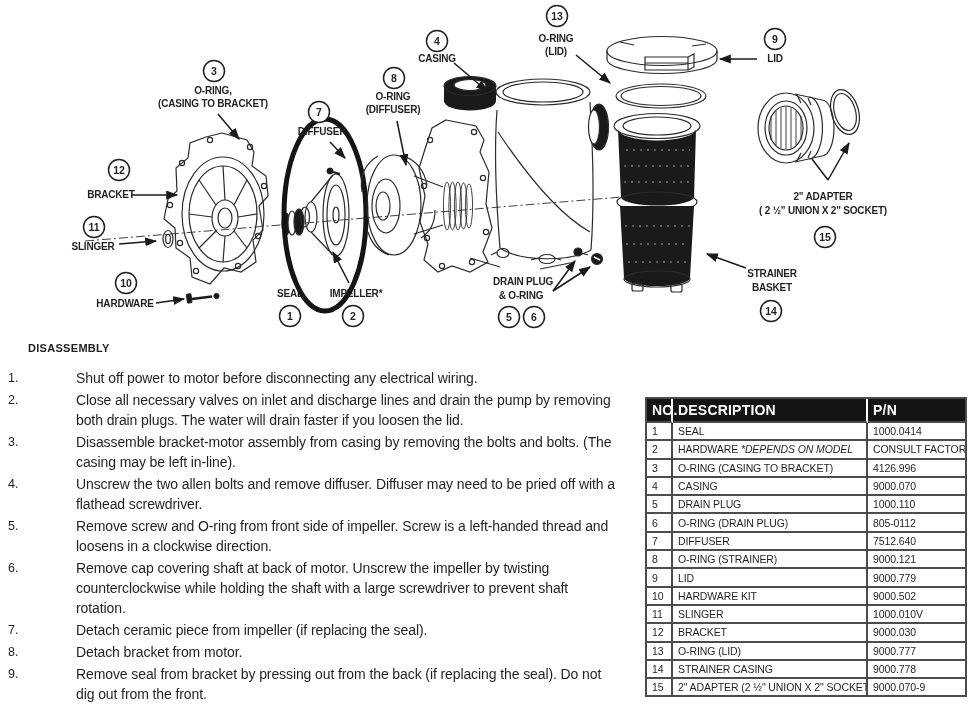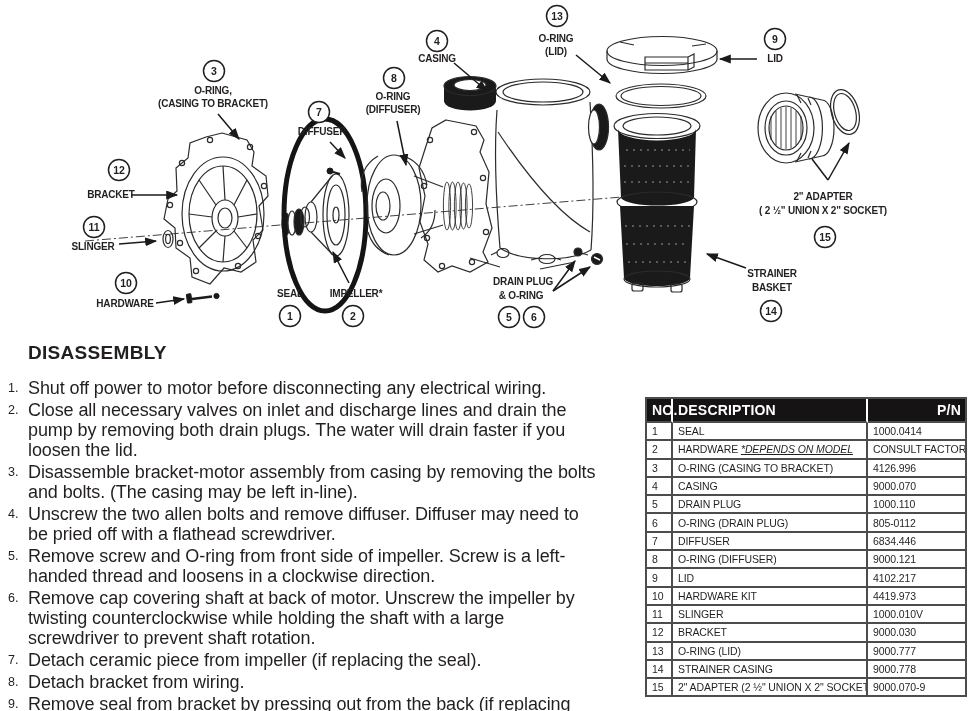--- a/index.html
+++ b/index.html
@@ -14,45 +14,45 @@
           fill:#231f20;letter-spacing:-0.2px;text-anchor:middle;}
   .dnum{font-family:"Liberation Sans",sans-serif;font-size:10.5px;font-weight:bold;
         fill:#231f20;text-anchor:middle;}
   .callout{fill:#fff;stroke:#231f20;stroke-width:1.5;}
   .ink{stroke:#2b2b2b;fill:none;stroke-width:1.2;}
   .inkthin{stroke:#2b2b2b;fill:none;stroke-width:0.9;}
   .dark{fill:#1a1a1a;stroke:#1a1a1a;}
   .arrow{stroke:#1a1a1a;stroke-width:1.5;fill:none;}
   
   .content{position:absolute;left:8px;top:342px;width:610px;}
-  .section-title{margin:0 0 14px 20px;font-size:19px;font-weight:bold;
+  .section-title{margin:0 0 14px 20px;font-size:11px;font-weight:bold;
                  letter-spacing:0.3px;color:#231f20;}
   .steps{display:flex;flex-direction:column;gap:2px;}
   .step{display:flex;align-items:flex-start;}
   .step-num{width:20px;flex:0 0 20px;font-size:12.5px;line-height:20px;}
-  .step-text{width:568px;font-size:18px;line-height:20px;letter-spacing:-0.1px;}
+  .step-text{width:568px;font-size:14px;line-height:20px;letter-spacing:-0.1px;margin-left:48px;}
   
   .parts-table-wrap{position:absolute;left:645px;top:397px;width:320px;}
   table.parts{border-collapse:separate;border-spacing:0;width:320px;
               border:2px solid #4c4c4c;table-layout:fixed;}
   table.parts th{
     background:#161314;color:#fff;font-size:14px;font-weight:bold;text-align:left;
     padding:3px 4px 3px 5px;border-right:2px solid #ffffff;border-bottom:2px solid #4c4c4c;
     letter-spacing:0.2px;height:13px;
   }
-  table.parts th:last-child{border-right:none;text-align:right;}
+  table.parts th:last-child{border-right:none;}
   table.parts td{
     font-size:10.5px;letter-spacing:-0.1px;padding:1px 4px 1px 5px;height:14.3px;
     border-right:2px solid #4c4c4c;border-bottom:2px solid #4c4c4c;
     white-space:nowrap;overflow:hidden;color:#231f20;
   }
   table.parts td:last-child{border-right:none;}
   table.parts tr:last-child td{border-bottom:none;}
   col.c1{width:26px;} col.c2{width:195px;} col.c3{width:97px;}
-  td i{font-style:italic;text-decoration:underline;}
+  td i{font-style:italic;}
 </style>
 </head>
 <body>
 
 <div class="page">
 
   <div class="diagram">
   <svg width="979" height="340" viewBox="0 0 979 340" xmlns="http://www.w3.org/2000/svg">
     <defs>
       <marker id="ah" markerWidth="9" markerHeight="8" refX="7.2" refY="3" orient="auto">
@@ -353,21 +353,21 @@
         <div class="step">
           <div class="step-num">6.</div>
           <div class="step-text">Remove cap covering shaft at back of motor. Unscrew the impeller by twisting counterclockwise while holding the shaft with a large screwdriver to prevent shaft rotation.</div>
         </div>
         <div class="step">
           <div class="step-num">7.</div>
           <div class="step-text">Detach ceramic piece from impeller (if replacing the seal).</div>
         </div>
         <div class="step">
           <div class="step-num">8.</div>
-          <div class="step-text">Detach bracket from wiring.</div>
+          <div class="step-text">Detach bracket from motor.</div>
         </div>
         <div class="step">
           <div class="step-num">9.</div>
           <div class="step-text">Remove seal from bracket by pressing out from the back (if replacing the seal). Do not dig out from the front.</div>
         </div>
       </div>
   </div>
 
   <div class="parts-table-wrap">
     <table class="parts">
@@ -410,36 +410,36 @@
             <td>1000.110</td>
           </tr>
           <tr>
             <td>6</td>
             <td><span>O-RING (DRAIN PLUG)</span></td>
             <td>805-0112</td>
           </tr>
           <tr>
             <td>7</td>
             <td><span>DIFFUSER</span></td>
-            <td>6834.446</td>
+            <td>7512.640</td>
           </tr>
           <tr>
             <td>8</td>
-            <td><span>O-RING (DIFFUSER)</span></td>
+            <td><span>O-RING (STRAINER)</span></td>
             <td>9000.121</td>
           </tr>
           <tr>
             <td>9</td>
             <td><span>LID</span></td>
-            <td>4102.217</td>
+            <td>9000.779</td>
           </tr>
           <tr>
             <td>10</td>
             <td><span>HARDWARE KIT</span></td>
-            <td>4419.973</td>
+            <td>9000.502</td>
           </tr>
           <tr>
             <td>11</td>
             <td><span>SLINGER</span></td>
             <td>1000.010V</td>
           </tr>
           <tr>
             <td>12</td>
             <td><span>BRACKET</span></td>
             <td>9000.030</td>

